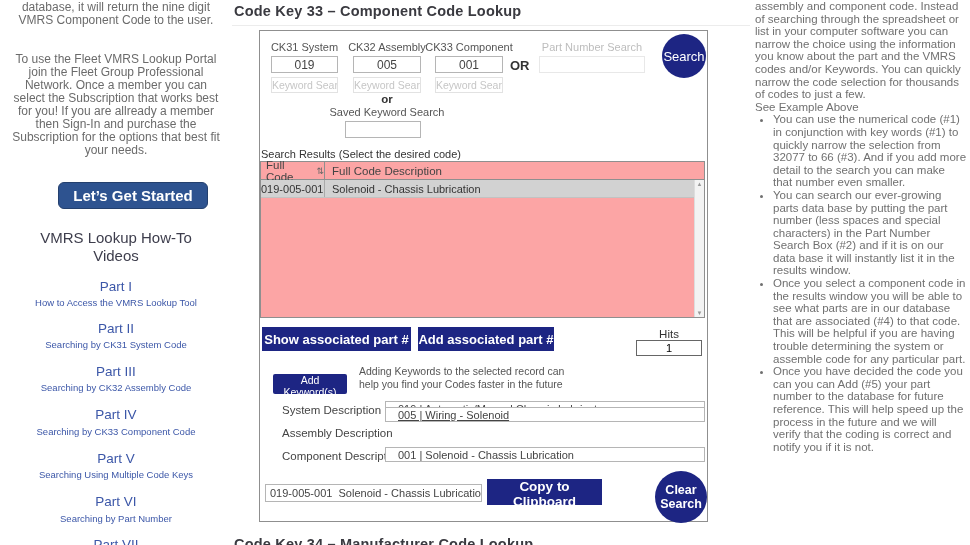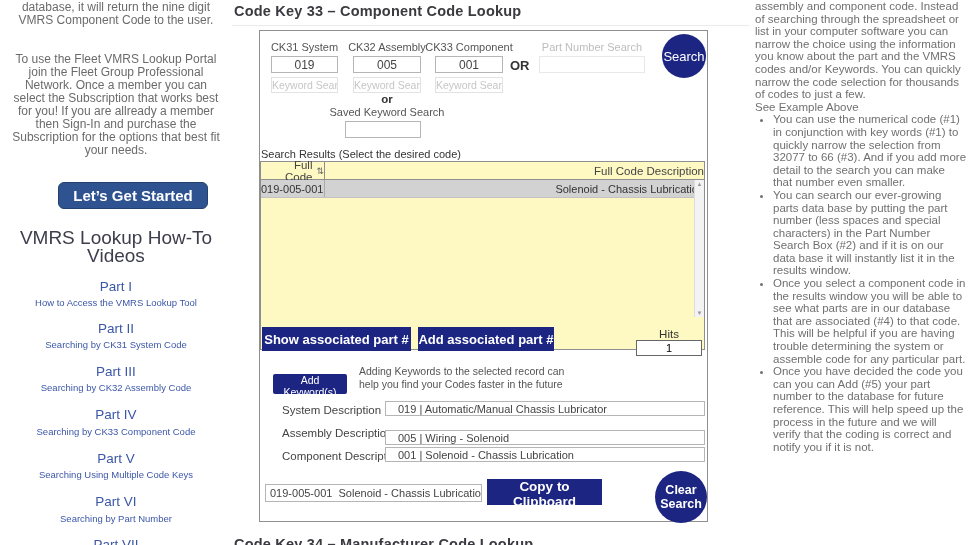--- a/index.html
+++ b/index.html
@@ -8,21 +8,21 @@
 
   
   .left-sb { position:absolute; left:0; top:0; width:232px; height:545px; text-align:center; }
   .sb-gray { position:absolute; left:8px; width:216px; color:#6b6b6b; font-size:12px; line-height:13px; }
   .intro { top:1px; }
   .member { top:53px; }
   .get-started { position:absolute; left:58px; top:182px; width:150px; height:27px;
     background:#2e5390; color:#fff; border:1px solid #24406e; border-radius:6px;
     font-family:inherit; font-size:15px; font-weight:bold; cursor:pointer; }
   .videos-heading { position:absolute; left:16px; top:229px; width:200px; color:#3d3d4c;
-    font-size:19px; line-height:18px; font-weight:400; }
+    font-size:15px; line-height:18px; font-weight:400; }
   .part-title { position:absolute; left:0; width:232px; color:#3c57a8; font-size:13.5px; cursor:pointer; }
   .part-sub { position:absolute; left:0; width:232px; color:#3c57a8; font-size:9.5px; cursor:pointer; }
 
   
   .center { position:absolute; left:232px; top:0; width:523px; height:545px; }
   .ck-title { position:absolute; left:2px; top:3px; color:#3a3a40; font-size:14.5px; letter-spacing:.2px; }
   .top-rule { position:absolute; left:0; top:25px; width:518px; height:0; border-top:1px solid #ececec; }
   .ck34-title { position:absolute; left:2px; top:536px; color:#3a3a40; font-size:14.5px; letter-spacing:.2px; }
 
   .panel { position:absolute; left:27px; top:30px; width:449px; height:492px;
@@ -42,22 +42,22 @@
   .search-btn { position:absolute; left:402px; top:3px; width:44px; height:44px; border-radius:50%;
     background:#1d2583; color:#fff; border:none; font-family:inherit; font-size:13px; cursor:pointer; }
   .or-small { position:absolute; left:27px; top:62px; width:200px; text-align:center;
     font-size:11.5px; font-weight:bold; color:#333; }
   .saved-lbl { position:absolute; left:27px; top:75px; width:200px; text-align:center;
     font-size:11px; color:#555; }
   .saved-input { position:absolute; left:85px; top:90px; width:76px; height:17px;
     border:1px solid #b5b5b5; font-family:inherit; font-size:11px; }
 
   .results-lbl { position:absolute; left:1px; top:117px; font-size:11px; color:#333; }
-  .results-table { position:absolute; left:0; top:130px; width:445px; height:189px;
-    border:1px solid #8f8f8f; background:#fef9c3;text-align:right; }
+  .results-table { position:absolute; left:0; top:130px; width:445px; height:157px;
+    border:1px solid #8f8f8f; background:#fca5a5; }
   .rt-header { display:flex; height:18px; border-bottom:1px solid #8f8f8f; align-items:center; }
   .rt-h1 { width:64px; padding-left:5px; font-size:11.5px; color:#444; border-right:1px solid #8f8f8f;
     height:100%; display:flex; align-items:center; gap:4px; cursor:pointer; }
   .sort-ic { font-size:9px; color:#666; }
   .rt-h2 { flex:1; padding-left:7px; font-size:11.5px; color:#444; }
   .rt-body { position:relative; height:137px; }
   .rt-row { display:flex; height:18px; background:#d2d2d2; align-items:center;
     border-bottom:1px solid #c2c2c2; cursor:pointer; }
   .rt-c1 { width:64px; font-size:11px; color:#333; border-right:1px solid #aaa;
     height:100%; display:flex; align-items:center; }
@@ -182,21 +182,21 @@
       <button class="navy-btn add-assoc">Add associated part #</button>
       <div class="hits-lbl">Hits</div>
       <input class="hits-input" type="text" value="1" style="">
 
       <button class="navy-btn add-kw">Add Keyword(s)</button>
       <div class="kw-note">Adding Keywords to the selected record can help you find your Codes faster in the future</div>
 
       <div class="desc-lbl" style="top:373px">System Description</div>
       <input class="desc-input" style="top: 370px;" type="text" value="019 | Automatic/Manual Chassis Lubricator">
       <div class="desc-lbl" style="top:396px">Assembly Description</div>
-      <input class="desc-input" style="top: 399px;" type="text" value="005 | Wiring - Solenoid">
+      <input class="desc-input" style="top: 376px; text-decoration: underline;" type="text" value="005 | Wiring - Solenoid">
       <div class="desc-lbl" style="top:419px">Component Description</div>
       <input class="desc-input" style="top: 416px;" type="text" value="001 | Solenoid - Chassis Lubrication">
 
       <input class="fullcode-input" type="text" value="019-005-001  Solenoid - Chassis Lubrication" style="">
       <button class="navy-btn copy-btn">Copy to Clipboard</button>
       <button class="navy-btn clear-btn">Clear Search</button>
     </section>
 
     <h1 class="ck34-title">Code Key 34 – Manufacturer Code Lookup</h1>
   </main>

